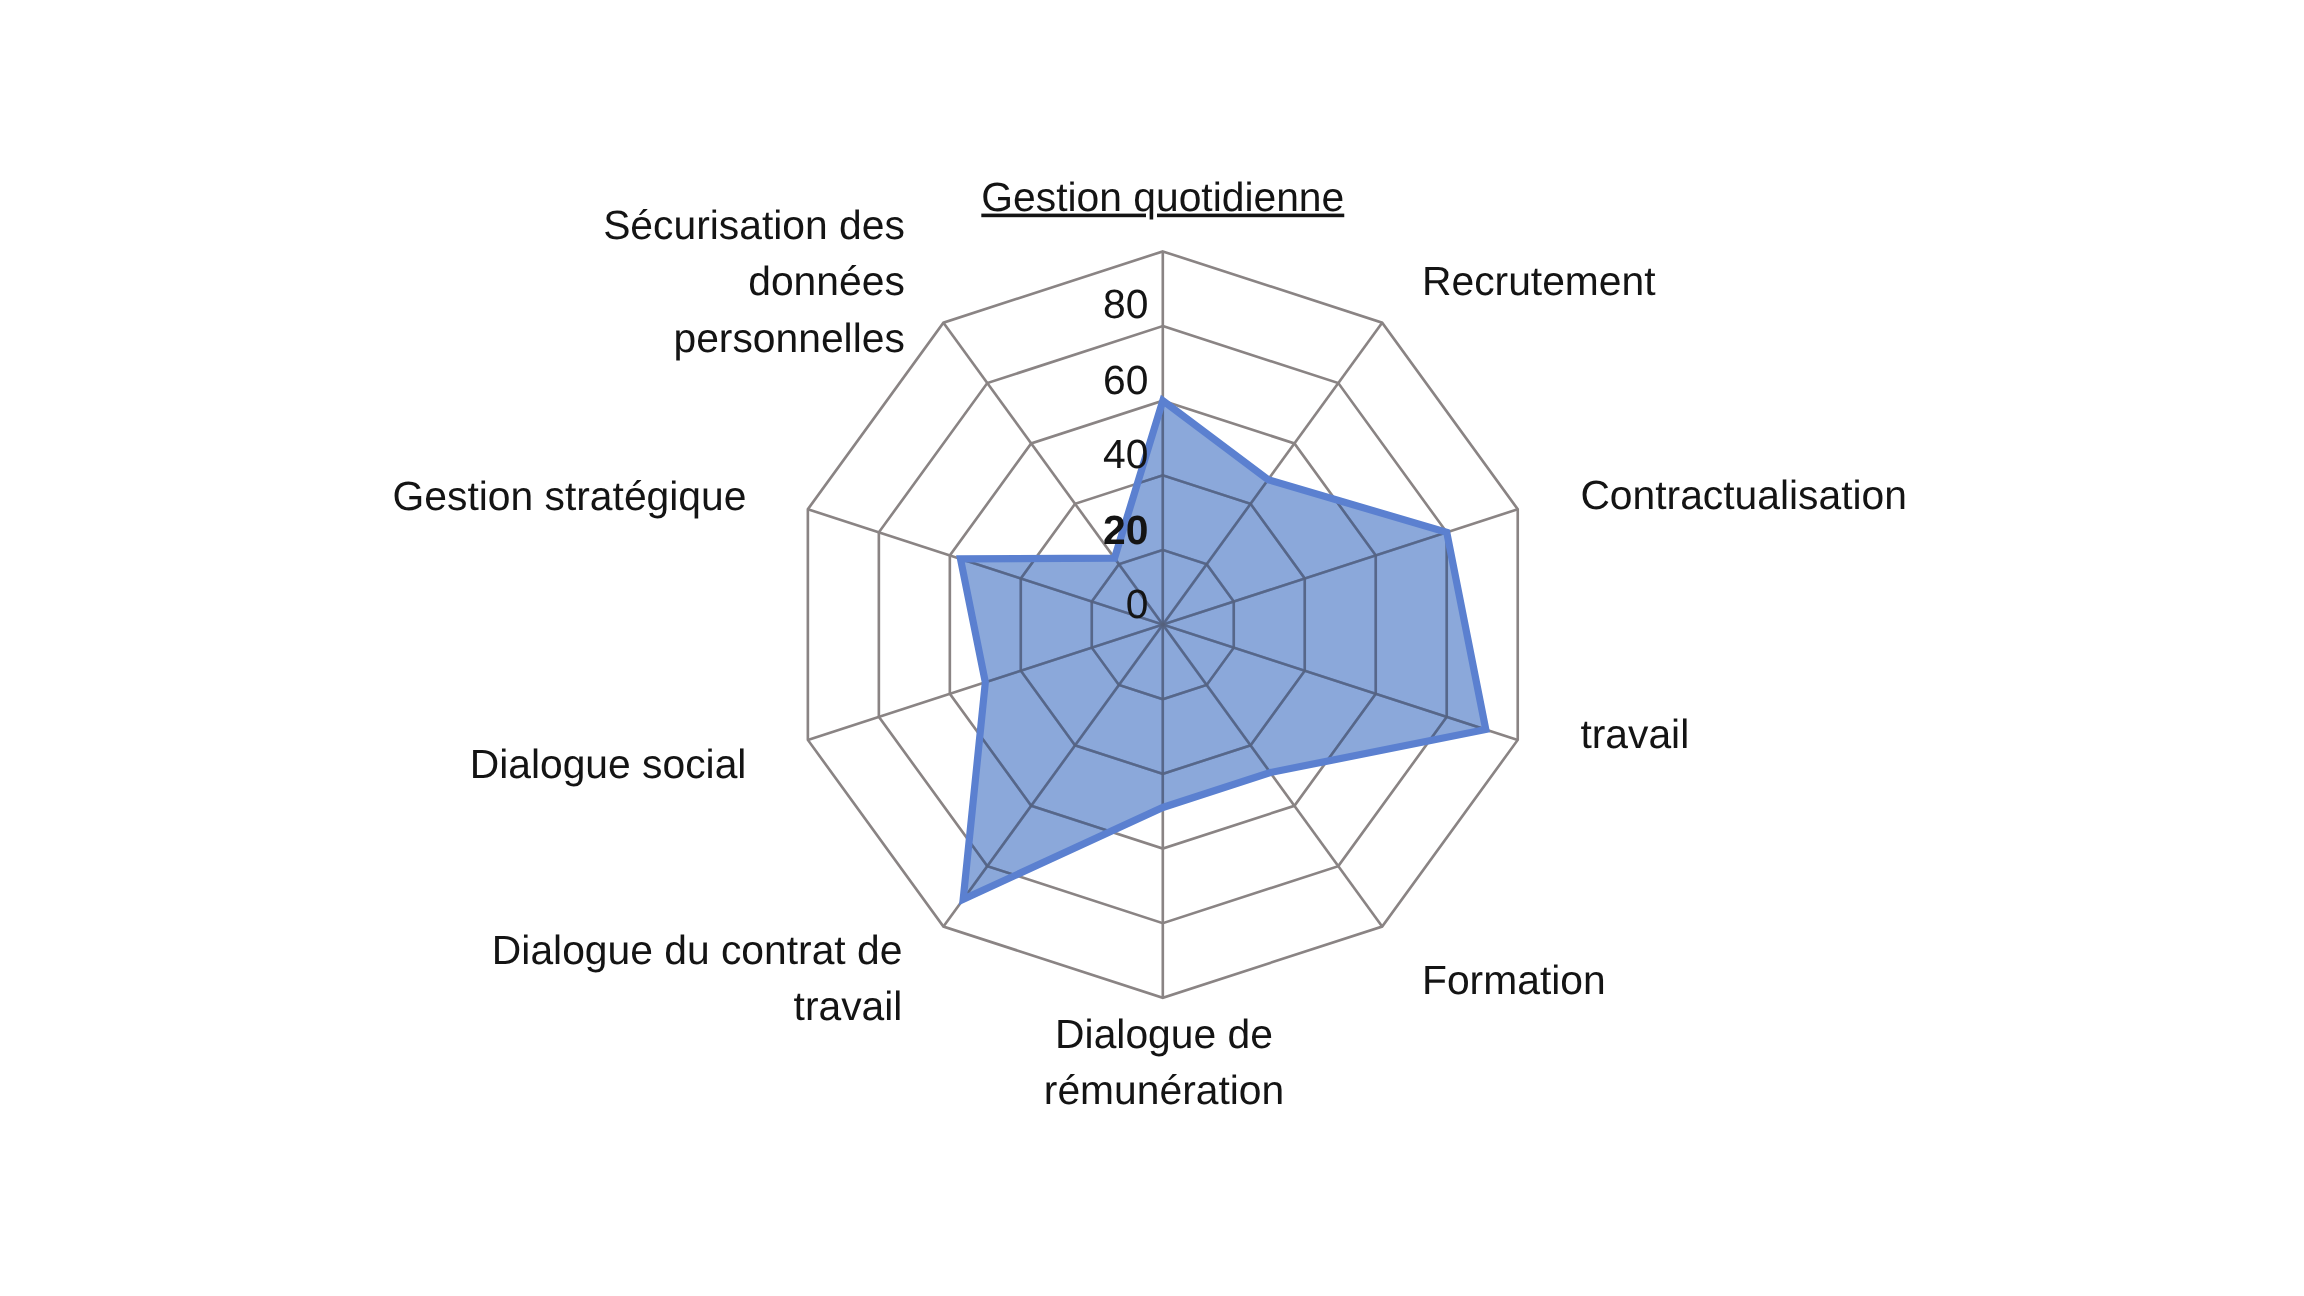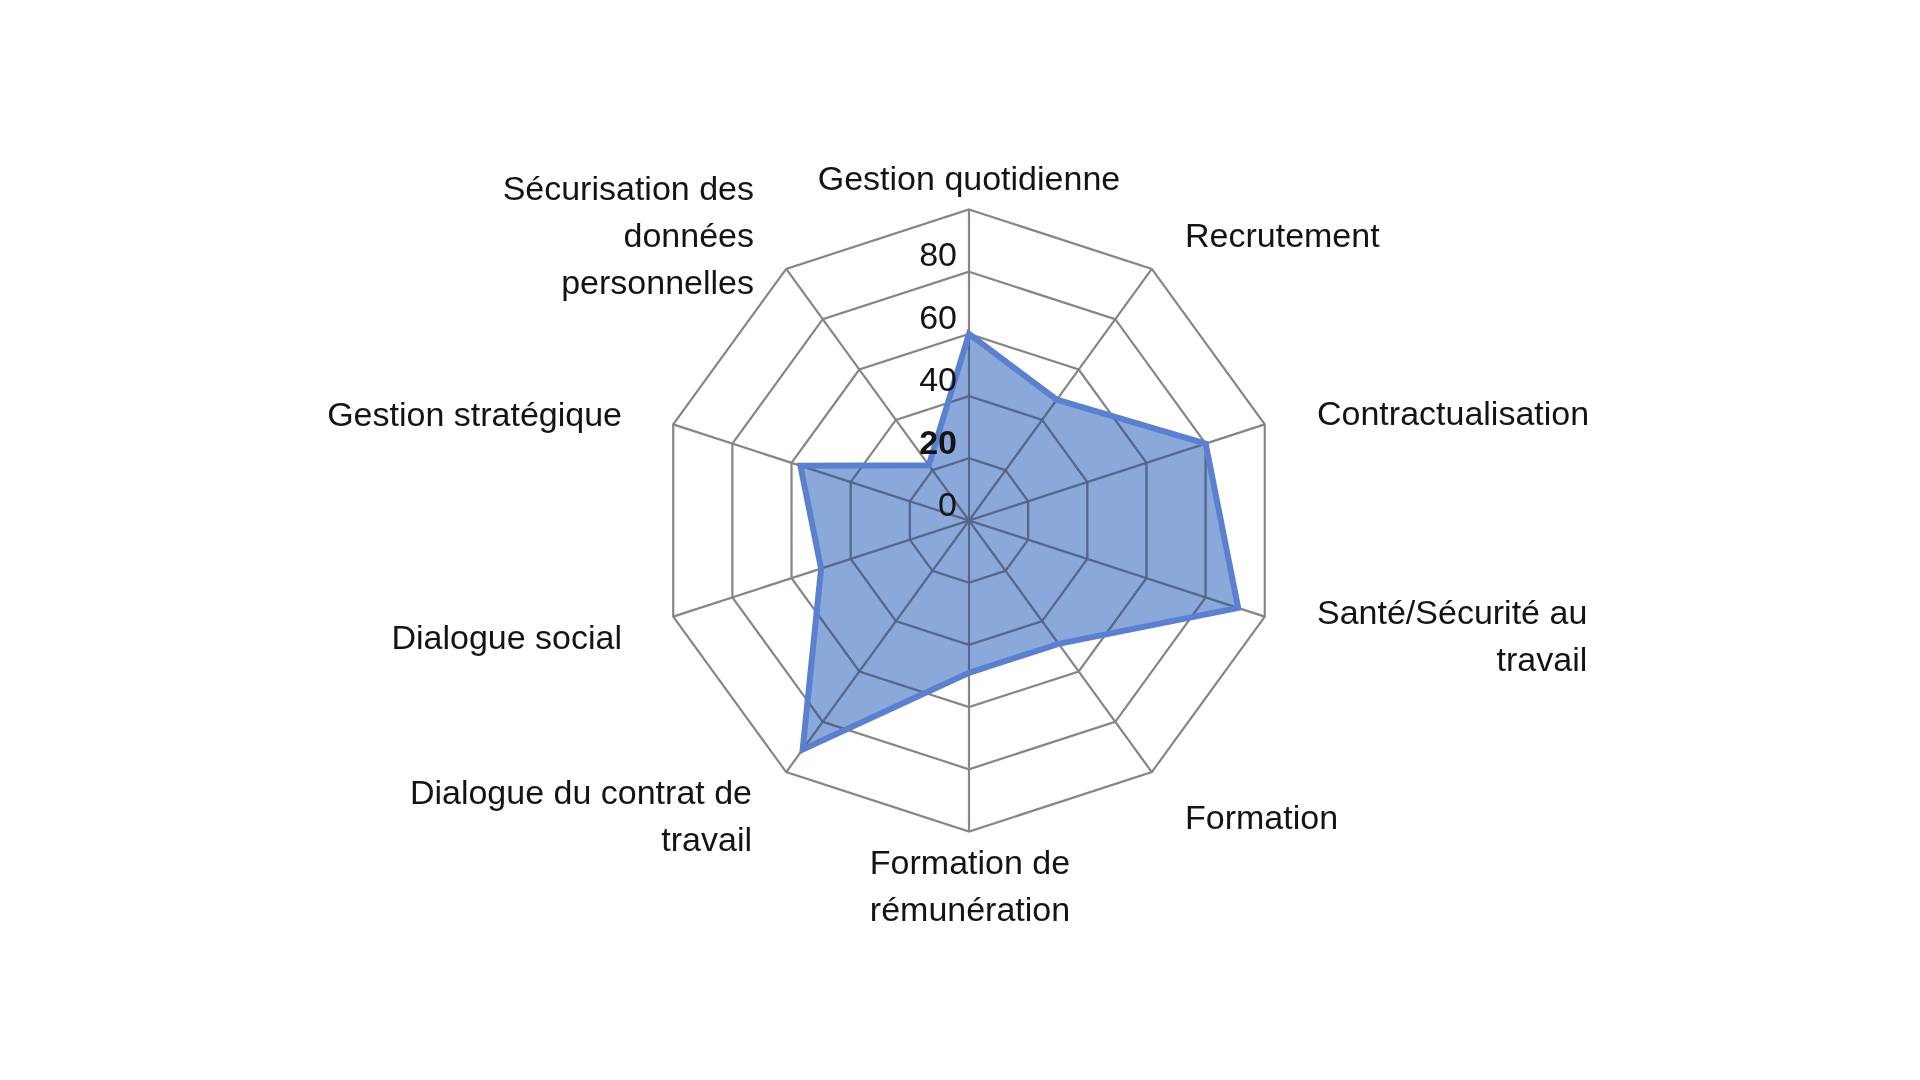--- a/index.html
+++ b/index.html
@@ -59,43 +59,42 @@
     </g>
   <polygon id="series-outline" points="969,333.9 1056.7445824622205,399.7299430797078 1205.6228612542343,443.61657179951305 1238.1585046766913,607.9548995780539 1058.57259459685,643.7860997727983 969,672.89 802.6508957487072,749.4598995780539 821.1107117161037,568.5521426253043 800.4062113563582,465.72055740715314 928.783733038149,465.1470572448661" fill="none" stroke="#5b80d0" stroke-width="6" stroke-linejoin="miter"></polygon>
 </svg>
 
 <div class="tick-label" style="left:897px; top:237px;">80</div>
 <div class="tick-label" style="left:897px; top:300px;">60</div>
 <div class="tick-label" style="left:897px; top:362px;">40</div>
 <div class="tick-label" style="left:897px; top:425px;font-weight:bold;">20</div>
 <div class="tick-label" style="left:897px; top:487px;">0</div>
 
-<div class="axis-label align-center" style="left:769px; top:155px; width:400px;">
+<div class="axis-label align-center" style="left:769px; top:142px; width:400px;text-decoration:underline;">
   <span class="line">Gestion quotidienne</span>
 </div>
 
 <div class="axis-label align-left" style="left:1185px; top:212px;">
   <span class="line">Recrutement</span>
 </div>
 
 <div class="axis-label align-left" style="left:1317px; top:390px;">
   <span class="line">Contractualisation</span>
 </div>
 
 <div class="axis-label align-left" style="left:1317px; top:589px;">
-  <span class="line">Santé/Sécurité au</span>
   <span class="line">travail</span>
 </div>
 
 <div class="axis-label align-left" style="left:1185px; top:794px;">
   <span class="line">Formation</span>
 </div>
 
 <div class="axis-label align-center" style="left:820px; top:839px; width:300px;">
-  <span class="line">Formation de</span>
+  <span class="line">Dialogue de</span>
   <span class="line">rémunération</span>
 </div>
 
 <div class="axis-label align-right" style="left:352px; top:769px; width:400px;">
   <span class="line">Dialogue du contrat de</span>
   <span class="line">travail</span>
 </div>
 
 <div class="axis-label align-right" style="left:222px; top:614px; width:400px;">
   <span class="line">Dialogue social</span>

